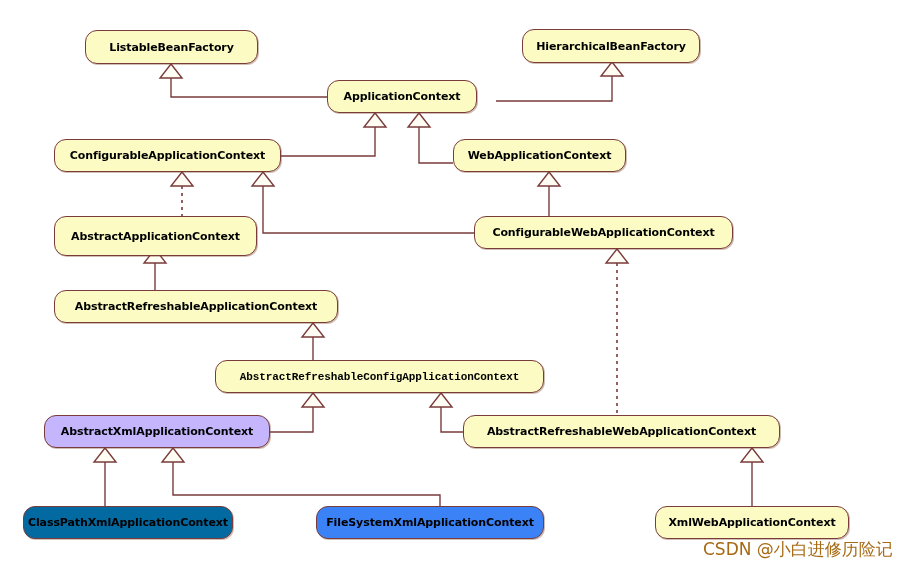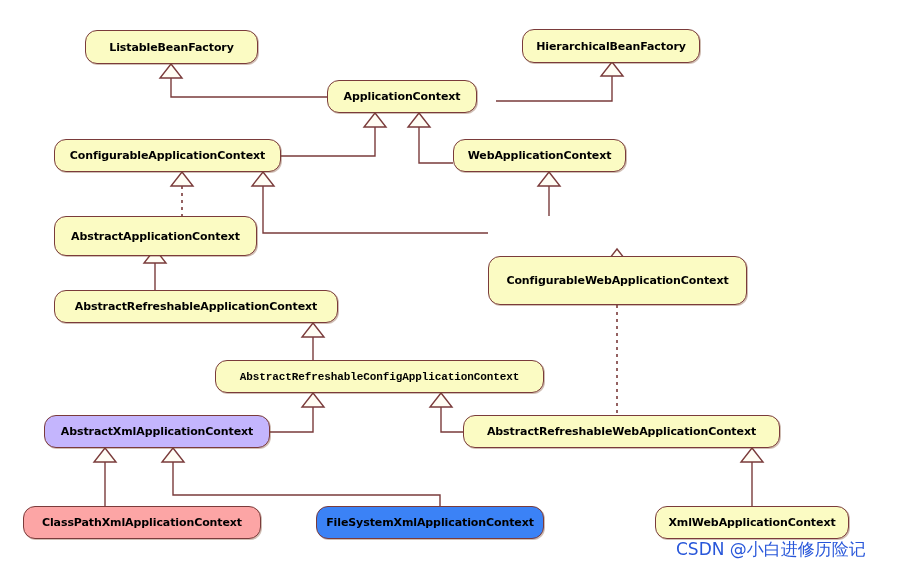--- a/index.html
+++ b/index.html
@@ -102,41 +102,41 @@
       </div>
       <div class="uml-class" style="left: 54px; top: 139px; width: 227px; height: 33px; background: rgb(251, 251, 195); border-color: rgb(122, 59, 59);">
         <span>ConfigurableApplicationContext</span>
       </div>
       <div class="uml-class" style="left: 453px; top: 139px; width: 173px; height: 33px; background: rgb(251, 251, 195); border-color: rgb(122, 59, 59);">
         <span>WebApplicationContext</span>
       </div>
       <div class="uml-class" style="left: 54px; top: 216px; width: 203px; height: 40px; background: rgb(251, 251, 195); border-color: rgb(122, 59, 59);">
         <span>AbstractApplicationContext</span>
       </div>
-      <div class="uml-class" style="left: 488px; top: 216px; width: 259px; height: 49px; background: rgb(251, 251, 195); border-color: rgb(122, 59, 59); margin-top: 40px;">
+      <div class="uml-class" style="left: 474px; top: 216px; width: 259px; height: 33px; background: rgb(251, 251, 195); border-color: rgb(122, 59, 59);">
         <span>ConfigurableWebApplicationContext</span>
       </div>
       <div class="uml-class" style="left: 54px; top: 290px; width: 284px; height: 33px; background: rgb(251, 251, 195); border-color: rgb(122, 59, 59);">
         <span>AbstractRefreshableApplicationContext</span>
       </div>
       <div class="uml-class" style="left: 215px; top: 360px; width: 329px; height: 33px; background: rgb(251, 251, 195); border-color: rgb(122, 59, 59); font-family: Liberation Mono, monospace;">
         <span>AbstractRefreshableConfigApplicationContext</span>
       </div>
       <div class="uml-class" style="left: 44px; top: 415px; width: 226px; height: 33px; background: #c4b5fd; border-color: rgb(122, 59, 59);">
         <span>AbstractXmlApplicationContext</span>
       </div>
       <div class="uml-class" style="left: 463px; top: 415px; width: 317px; height: 33px; background: rgb(251, 251, 195); border-color: rgb(122, 59, 59);">
         <span>AbstractRefreshableWebApplicationContext</span>
       </div>
-      <div class="uml-class" style="left: 23px; top: 506px; width: 238px; height: 33px; background: #fca5a5; border-color: rgb(122, 59, 59);">
+      <div class="uml-class" style="left: 23px; top: 506px; width: 210px; height: 33px; background: #0369a1; border-color: rgb(122, 59, 59);">
         <span>ClassPathXmlApplicationContext</span>
       </div>
       <div class="uml-class" style="left: 316px; top: 506px; width: 228px; height: 33px; background: #3b82f6; border-color: rgb(122, 59, 59);">
         <span>FileSystemXmlApplicationContext</span>
       </div>
       <div class="uml-class" style="left: 655px; top: 506px; width: 194px; height: 33px; background: rgb(251, 251, 195); border-color: rgb(122, 59, 59);">
         <span>XmlWebApplicationContext</span>
       </div>
     </div>
 
-  <div class="watermark" style="left: 676px; top: 538px; color: #1d4ed8; text-align: center;">CSDN @小白进修历险记</div>
+  <div class="watermark" style="left: 703px; top: 538px; color: #a16207; text-align: center;">CSDN @小白进修历险记</div>
 
 </div>
 
 </body></html>

